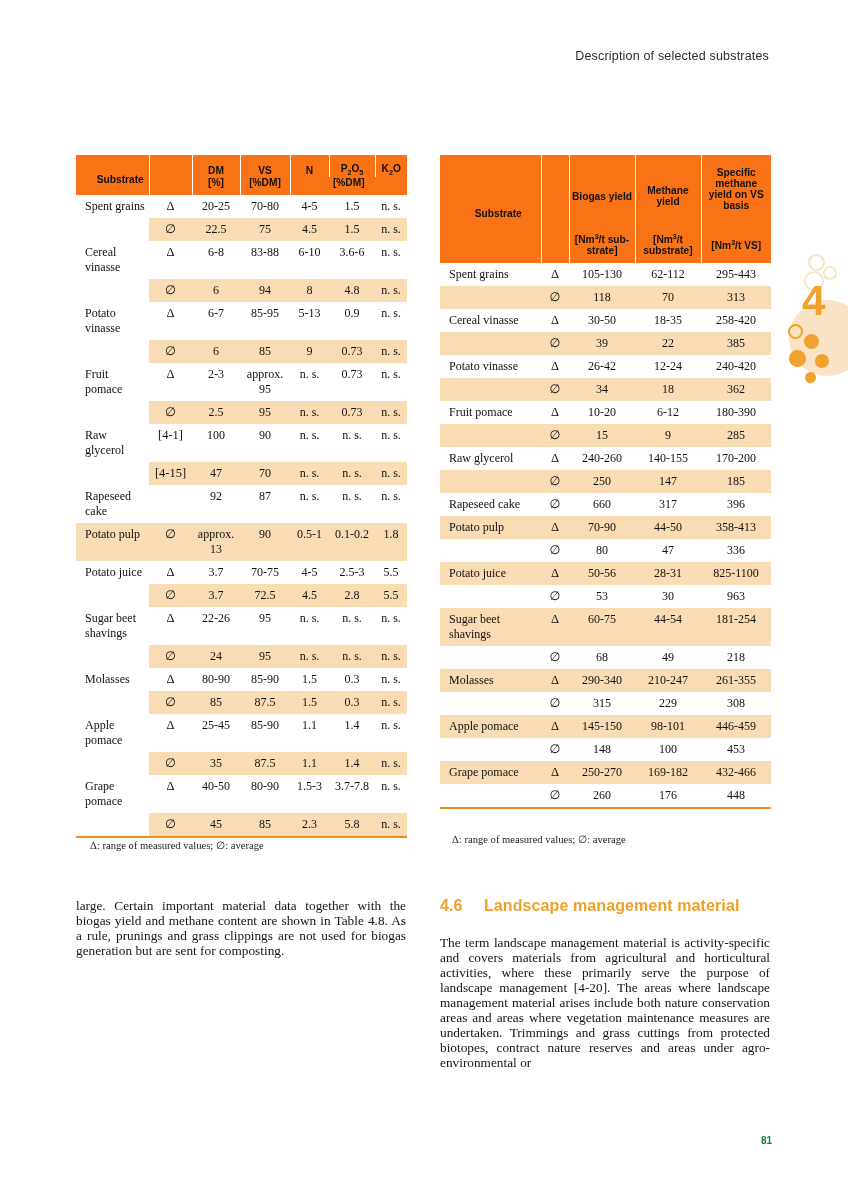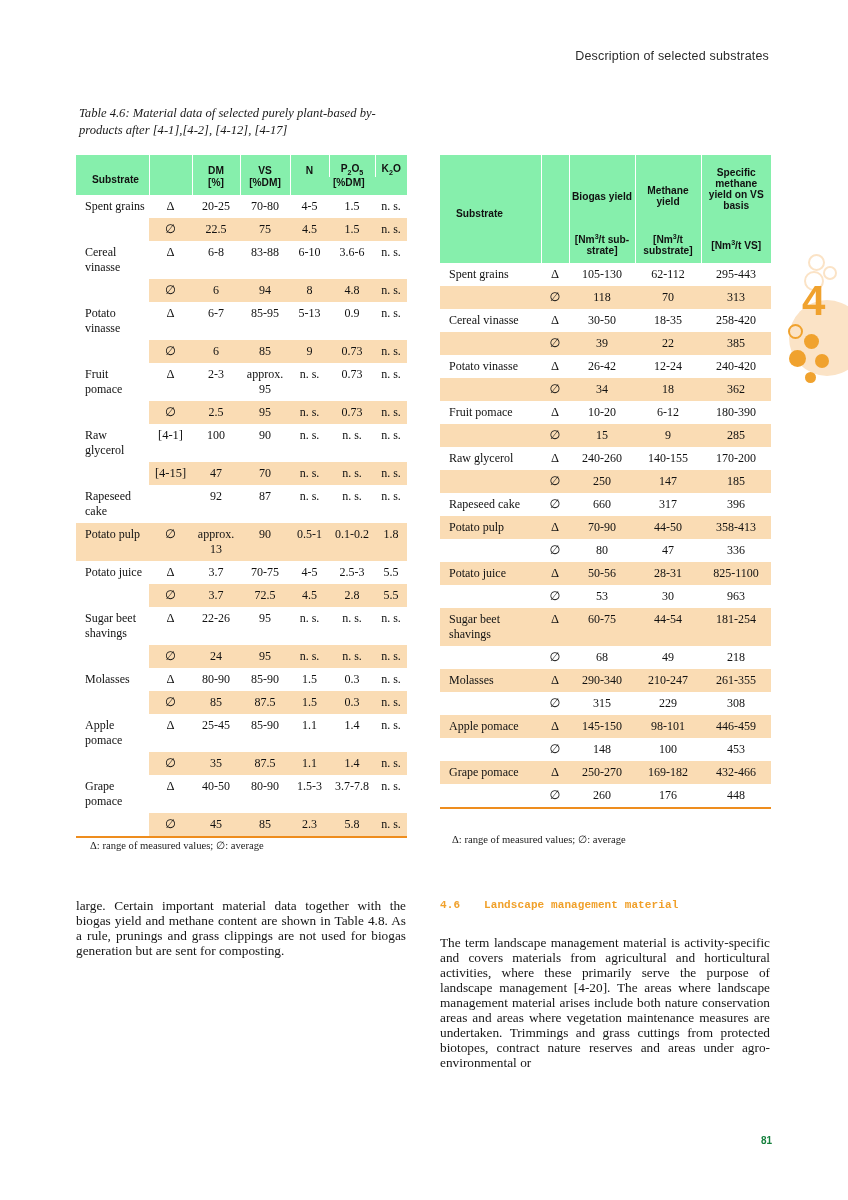--- a/index.html
+++ b/index.html
@@ -83,35 +83,35 @@
     border-collapse: collapse;
     table-layout: fixed;
     font-family: "Liberation Serif", serif;
     font-size: 12px;
     color: #111;
   }
   #tbl46 { left: 76px;  top: 155px; width: 331px; }
   #tbl47 { left: 440px; top: 155px; width: 331px; }
 
   .tbl thead th {
-    background: #86efac;
+    background: #f97316;
     font-family: "Liberation Sans", sans-serif;
     font-weight: bold;
     font-size: 10.2px;
     color: #111;
     padding: 0;
     vertical-align: middle;
     text-align: center;
     border: 0;
   }
   .tbl thead tr.hd-top  th { padding-top: 8px; }
   .tbl thead tr.hd-unit th { padding-bottom: 7px; }
   .tbl thead .vsep { border-left: 1.5px solid #ffffff; }
   .tbl thead .sub-cell {
-    text-align: left;
+    text-align: center;
     padding-left: 16px;
     border-right: 1.5px solid #ffffff;
     margin-top: 40px;
   }
 
   .rule-top    { border-top: 2px solid #ee8d1e; }
   .rule-bottom { border-bottom: 2px solid #ee8d1e; }
 
   .tbl tbody td {
     padding: 4px 2px 4px 2px;
@@ -146,23 +146,23 @@
     line-height: 15px;
     text-align: justify;
     color: #151515;
   }
   #col-left  { left: 76px;  top: 898px; }
   #col-right { left: 440px; top: 898px; }
   .col p { margin: 0; }
   .col p.indent { text-indent: 18px; }
 
   .sec-head {
-    font-family: Liberation Mono, monospace;
+    font-family: Liberation Sans, sans-serif;
     font-weight: bold;
-    font-size: 11px;
+    font-size: 16px;
     color: #f0a02a;
     margin: 0 0 22px 0;
     letter-spacing: .1px;
   }
   .sec-head .num { display: inline-block; width: 44px; }
 
   
   .folio {
     position: absolute;
     right: 76px;
@@ -188,21 +188,20 @@
     <div class="bub ring" style="left:48px;  top:14px; width:10px; height:10px;"></div>
     <div class="bub ring" style="left:29px;  top:19px; width:16px; height:16px;"></div>
     <div class="bub ringo" style="left:13px;  top:72px; width:11px; height:11px;"></div>
     <div class="bub fill" style="left:29px;  top:82px; width:15px; height:15px;"></div>
     <div class="bub fill" style="left:14px;  top:98px; width:17px; height:17px;"></div>
     <div class="bub fill" style="left:40px;  top:102px;width:14px; height:14px;"></div>
     <div class="bub fill" style="left:30px;  top:120px;width:11px; height:11px;"></div>
     <div class="thumb-num">4</div>
   </div>
 
-  <div class="tbl-cap" id="cap-left">Table 4.6: Material data of selected purely plant-based by-products after [4-1],[4-2], [4-12], [4-17]</div>
 
   <table class="tbl" id="tbl46">
     <colgroup>
       <col style="width:73px">
         <col style="width:43px">
         <col style="width:48px">
       <col style="width:50px">
         <col style="width:39px">
         <col style="width:46px">
         <col style="width:32px">

